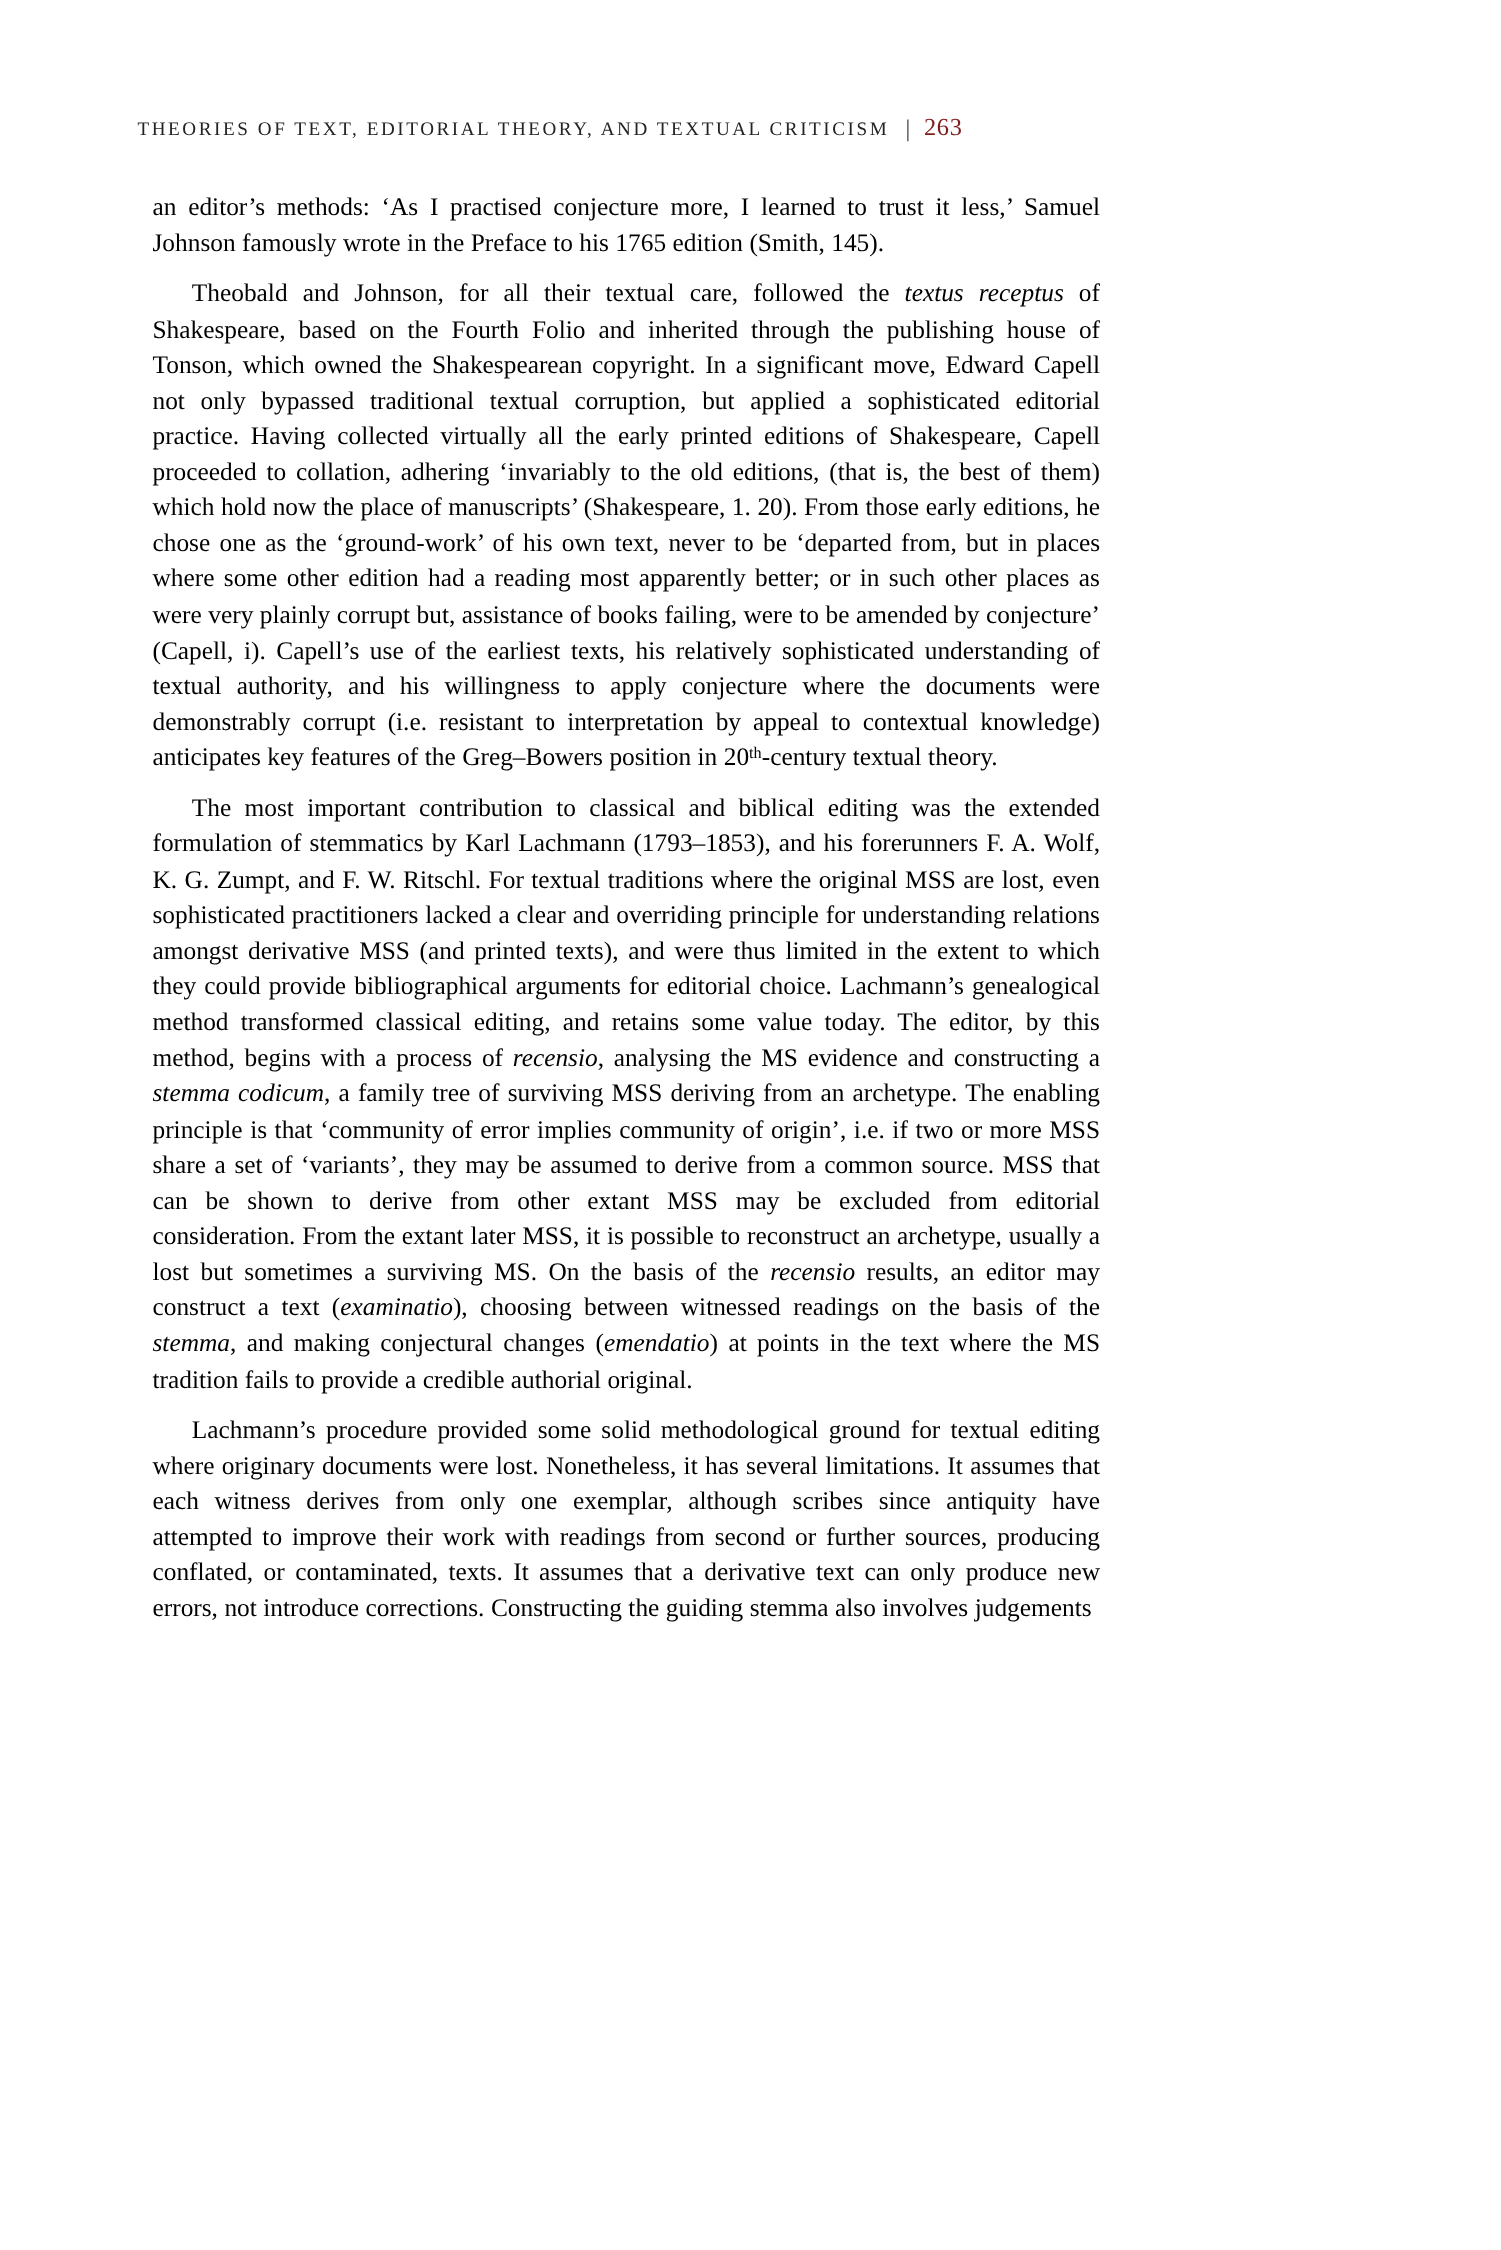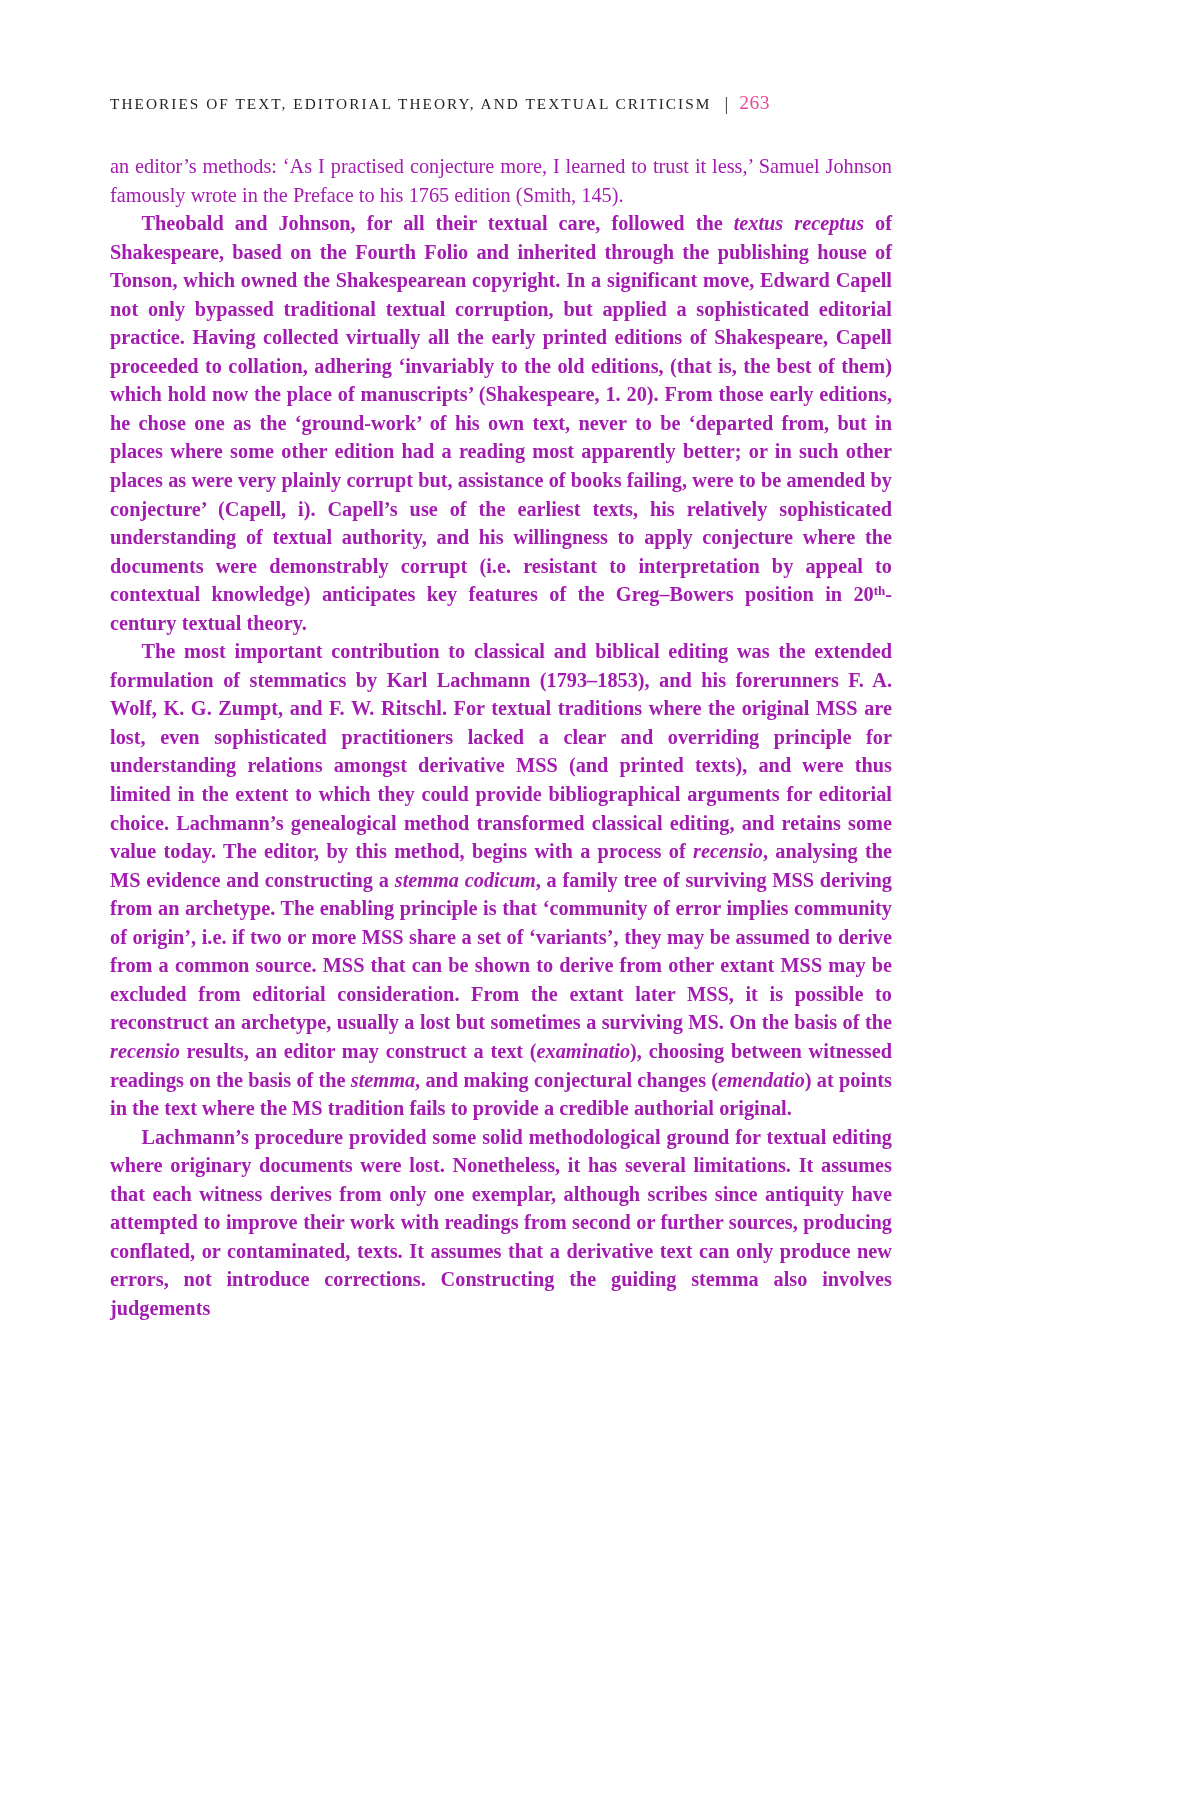--- a/index.html
+++ b/index.html
@@ -50,35 +50,34 @@
     font-size: 19px;
     letter-spacing: 0;
     color: #3a3a3a;
     position: relative;
     top: 1px;
   }
   .rh-folio {
     font-size: 19.5px;
     letter-spacing: 0.5px;
     font-family: "Liberation Serif", "DejaVu Serif", serif;
-    color: #ec4899;
+    color: #7f1d1d;
   }
   .body-text p {
-    margin: 0;
+    margin: 12px;
     font-size: 20.3px;
     line-height: 28.55px;
     text-align: justify;
     text-justify: inter-word;
     hyphens: manual;
-    color: #a21caf;
+    color: #000000;
     word-spacing: 0.1px;
   }
   .body-text p.indent {
     text-indent: 1.55em;
-    font-weight: bold;
   }
   .body-text p.noindent {
     text-indent: 0;
   }
   i, .it {
     font-style: italic;
   }
   sup {
     font-size: 0.64em;
     vertical-align: 0.46em;

